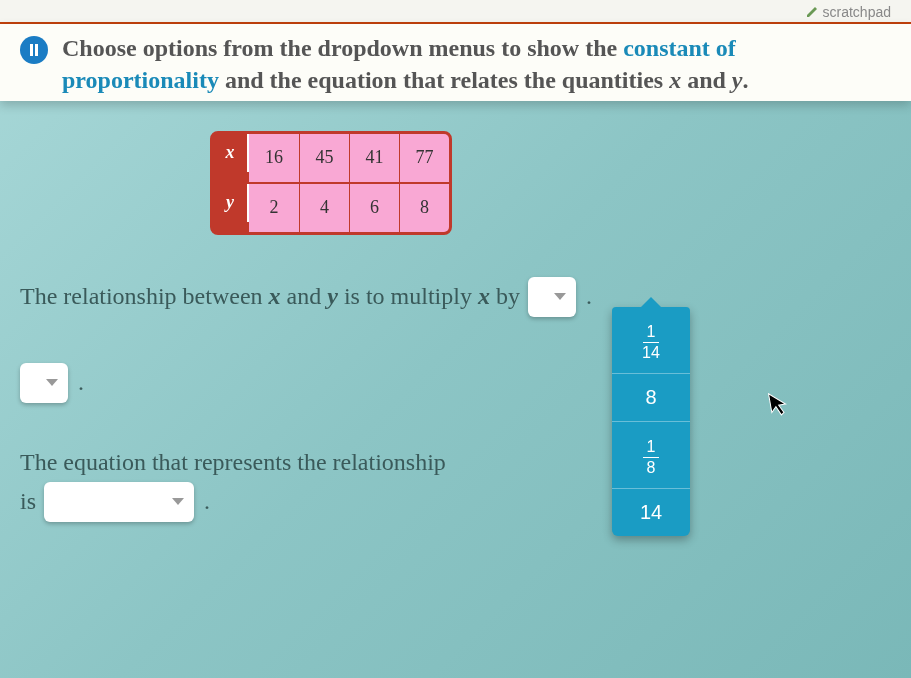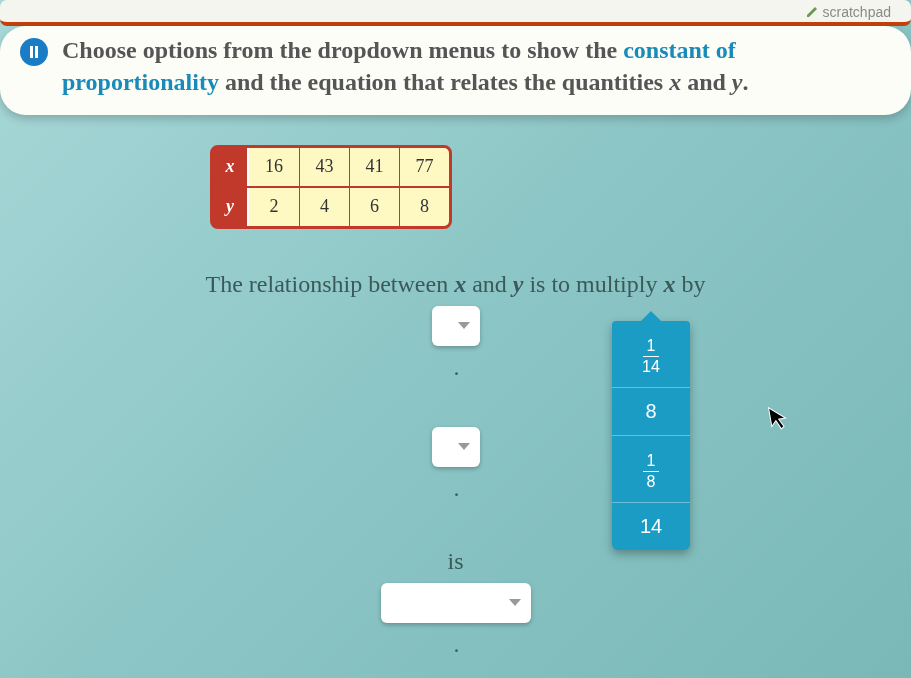--- a/index.html
+++ b/index.html
@@ -10,33 +10,31 @@
       background: linear-gradient(135deg, #a8d8d8 0%, #8cc5c5 50%, #7ab8b8 100%);
       position: relative;
       overflow: hidden;
     }
     .top-bar {
       background: #f5f5f0;
       padding: 4px 20px 2px;
       display: flex;
       justify-content: flex-end;
       gap: 20px;
-      border-bottom: 4px solid #c2410c;
+      border-bottom: 2px solid #c2410c;
       color: #888;
       font-size: 14px;
       font-family: Arial, sans-serif;
-      border-radius: 7px;
     }
     .top-bar .scratch-item { display: flex; align-items: center; gap: 4px; }
     .prompt-area {
       background: #fdfdf8;
-      padding: 8px 20px 16px 20px;
+      padding: 8px 20px 4px 20px;
       box-shadow: 0 4px 10px rgba(0,0,0,0.2);
       position: relative;
-      border-radius: 26px;
     }
     .prompt-row { display: flex; gap: 14px; }
     .pause-badge {
       width: 28px; height: 28px; border-radius: 50%;
       background: #1a7cc4; color: #fff;
       display: flex; align-items: center; justify-content: center;
       flex-shrink: 0; margin-top: 4px;
       font-weight: bold; font-size: 12px; letter-spacing: -1px;
     }
     .prompt-text {
@@ -55,28 +53,28 @@
     }
     .data-table-row { display: flex; }
     .data-table-row + .data-table-row { border-top: 2px solid #c0392b; }
     .th {
       width: 36px; height: 38px; background: #c0392b; color: #fff;
       display: flex; align-items: center; justify-content: center;
       font-style: italic; font-weight: bold; font-size: 18px;
       border-right: 2px solid #fff;
     }
     .td {
-      width: 50px; height: 38px; background: #fef9c3; color: #333;
+      width: 50px; height: 48px; background: #f9a8d4; color: #333;
       display: flex; align-items: center; justify-content: center;
       font-size: 18px; font-weight: 500; text-align: right;
     }
     .td + .td { border-left: 1px solid #c0392b; }
     .sentence {
       color: #3a5a5a; font-size: 24px; font-weight: 500;
-      margin-bottom: 46px; display: flex; flex-wrap: wrap; align-items: center; gap: 8px; flex-direction: column;
+      margin-bottom: 46px; display: flex; flex-wrap: wrap; align-items: center; gap: 8px;
     }
     .dropdown {
       display: inline-flex; align-items: center; justify-content: flex-end;
       background: #fff; border-radius: 6px; min-width: 48px; height: 40px;
       padding: 0 10px; box-shadow: 0 2px 4px rgba(0,0,0,0.25);
       cursor: pointer;
     }
     .dropdown.wide { min-width: 150px; }
     .caret-down {
       width: 0; height: 0; border-left: 6px solid transparent;
@@ -136,21 +134,21 @@
     </div>
   </div>
 </div>
 
 <div class="content">
 
   <div class="data-table">
     <div class="data-table-row">
       <div class="th">x</div>
       <div class="td">16</div>
-      <div class="td">43</div>
+      <div class="td">45</div>
       <div class="td">41</div>
       <div class="td">77</div>
     </div>
     <div class="data-table-row">
       <div class="th">y</div>
       <div class="td">2</div>
       <div class="td">4</div>
       <div class="td">6</div>
       <div class="td">8</div>
     </div>
@@ -166,20 +164,23 @@
     <span class="period">.</span>
   </div>
 
   <div class="sentence">
     <div class="dropdown">
       <div class="caret-down"></div>
     </div>
     <span class="period">.</span>
   </div>
 
+  <div class="sentence" style="margin-bottom:6px">
+    <span>The equation that represents the relationship</span>
+  </div>
   <div class="sentence">
     <span>is</span>
     <div class="dropdown wide">
       <div class="caret-down"></div>
     </div>
     <span class="period">.</span>
   </div>
 
   <div class="dropdown-menu">
     <div class="menu-item">

